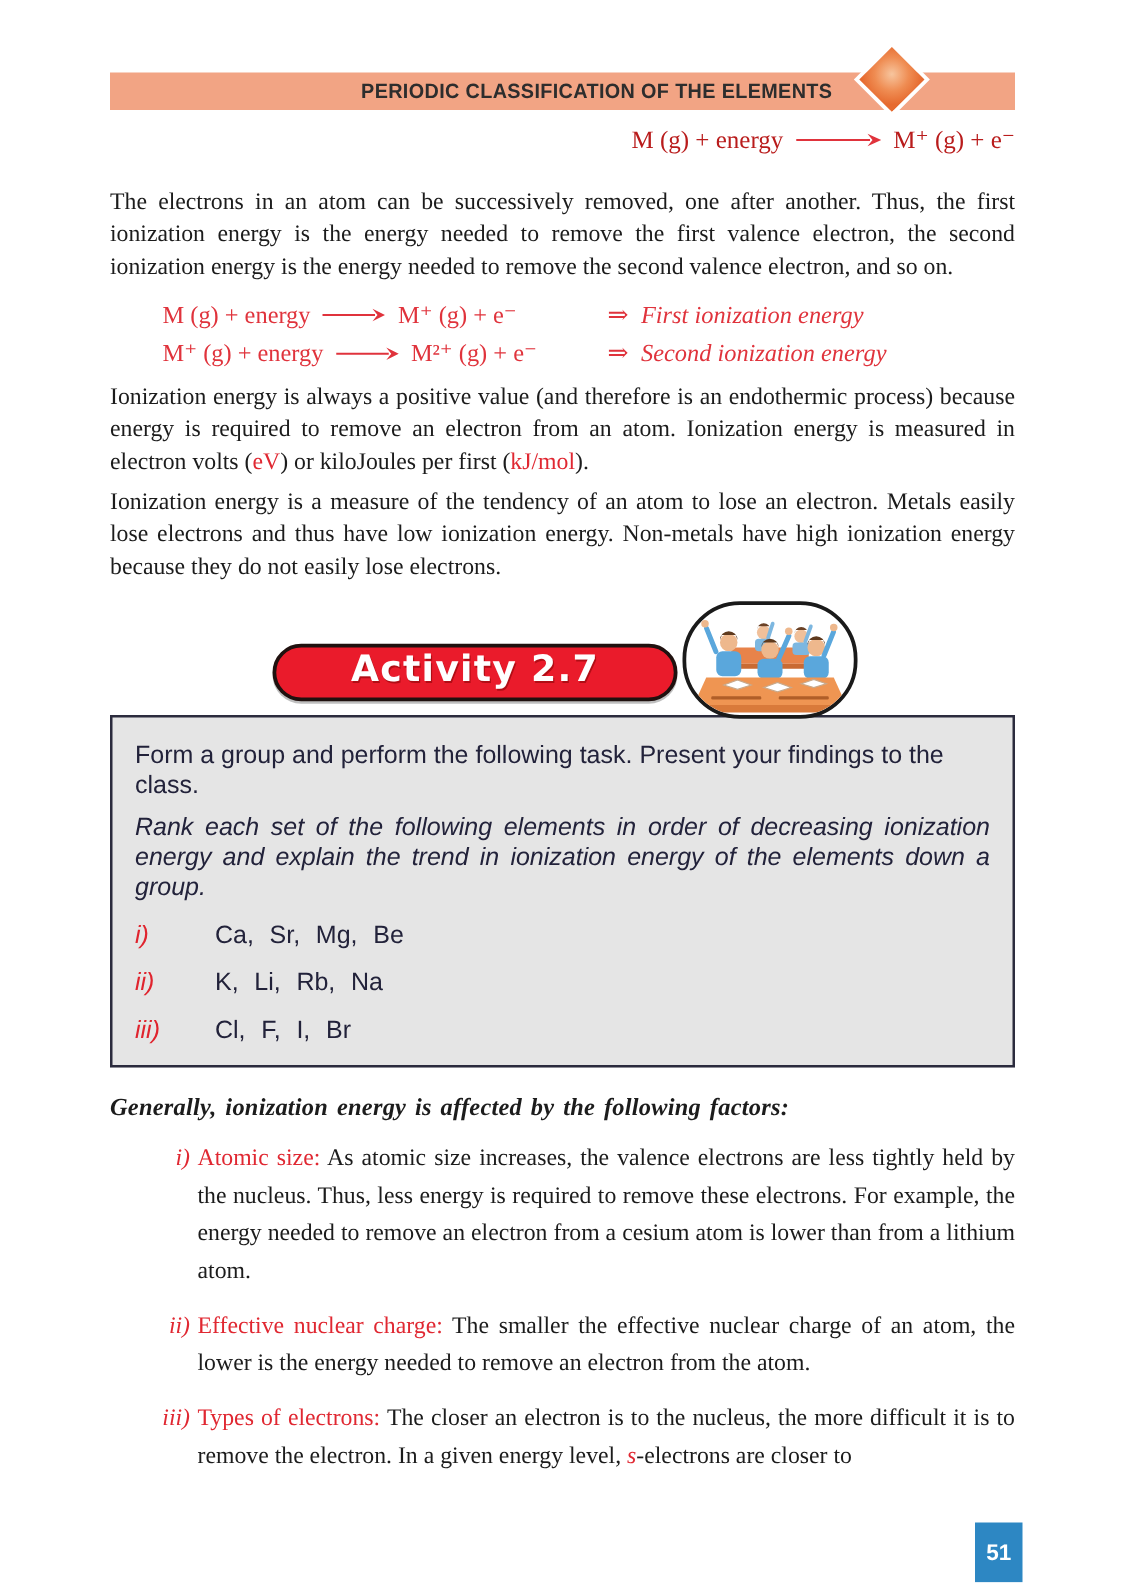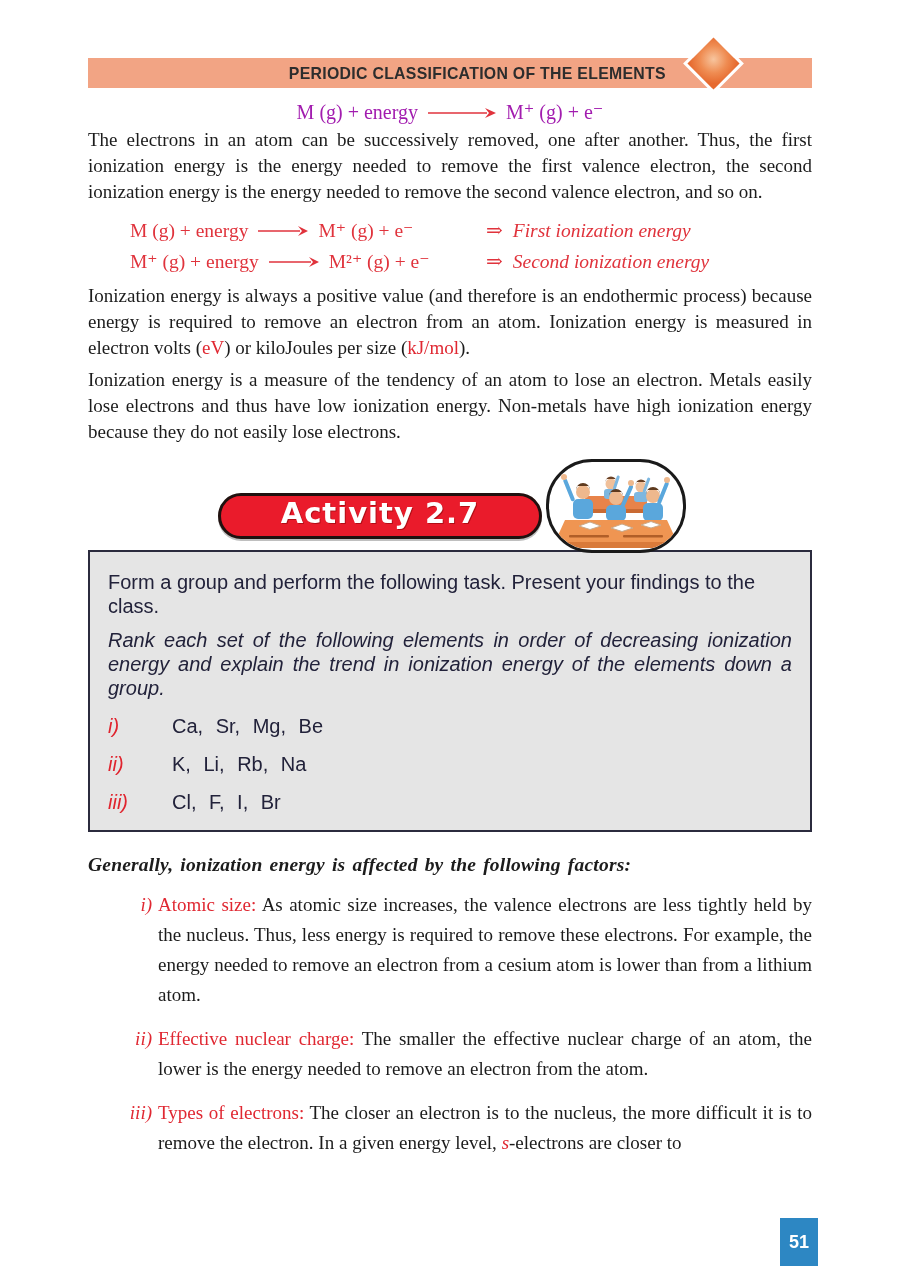--- a/index.html
+++ b/index.html
@@ -46,33 +46,33 @@
     border: 3px solid #ffffff;
   }
 
   
   .para {
     font-size: 19px;
     line-height: 26px;
     text-align: justify;
   }
   .p1 { margin-top: 25px; }
-  .p2 { }
+  .p2 { margin-top: 22px; }
   .p3 { margin-top: 8px; }
   .p4 { margin-top: 6px; }
   .p5 { margin-top: 6px; }
   .it { font-style: italic; }
   .red { color: #e02832; }
 
   .eq-main {
     margin-top: 9px;
-    text-align: center;
+    text-align: right;
     font-size: 20px;
     line-height: 30px;
-    color: #a21caf;
+    color: #b91c1c;
   }
   .arrow-svg { vertical-align: middle; margin: 0 9px 3px 9px; }
 
   .reactions { margin-top: 10px; margin-left: 42px; }
   .reaction-row {
     font-size: 19.5px;
     line-height: 31px;
     color: #e0333c;
     white-space: nowrap;
   }
@@ -224,21 +224,21 @@
       </div>
       <div class="reaction-row">
         <span class="eqpart"><span>M⁺ (g) + energy</span><svg class="arrow-svg" width="52" height="12" viewBox="0 0 52 12">
               <line x1="1" y1="6" x2="43" y2="6" stroke="#e0333c" stroke-width="1.6"></line>
               <path d="M41,1 L51,6 L41,11 L45,6 Z" fill="#e0333c"></path>
             </svg><span>M²⁺ (g) + e⁻</span></span><span class="implies">⇒</span><span class="result">Second ionization energy</span>
       </div>
     </div>
 
 
-    <p class="para p4"><span>Ionization energy is always a positive value (and therefore is an endothermic process) because energy is required to remove an electron from an atom. Ionization energy is measured in electron volts (</span><span class="red">eV</span><span>) or kiloJoules per size (</span><span class="red">kJ/mol</span><span>).</span></p>
+    <p class="para p4"><span>Ionization energy is always a positive value (and therefore is an endothermic process) because energy is required to remove an electron from an atom. Ionization energy is measured in electron volts (</span><span class="red">eV</span><span>) or kiloJoules per first (</span><span class="red">kJ/mol</span><span>).</span></p>
 
     <p class="para p5">Ionization energy is a measure of the tendency of an atom to lose an electron. Metals easily lose electrons and thus have low ionization energy. Non-metals have high ionization energy because they do not easily lose electrons.</p>
 
     <div class="activity-banner">
       <div class="activity-pill">
         <span class="activity-pill-label">Activity 2.7</span>
       </div>
       <div class="activity-illustration">
         <svg width="134" height="88" viewBox="0 0 134 88">
           <rect x="36" y="34" width="62" height="13" rx="2" fill="#e8834a"></rect>

